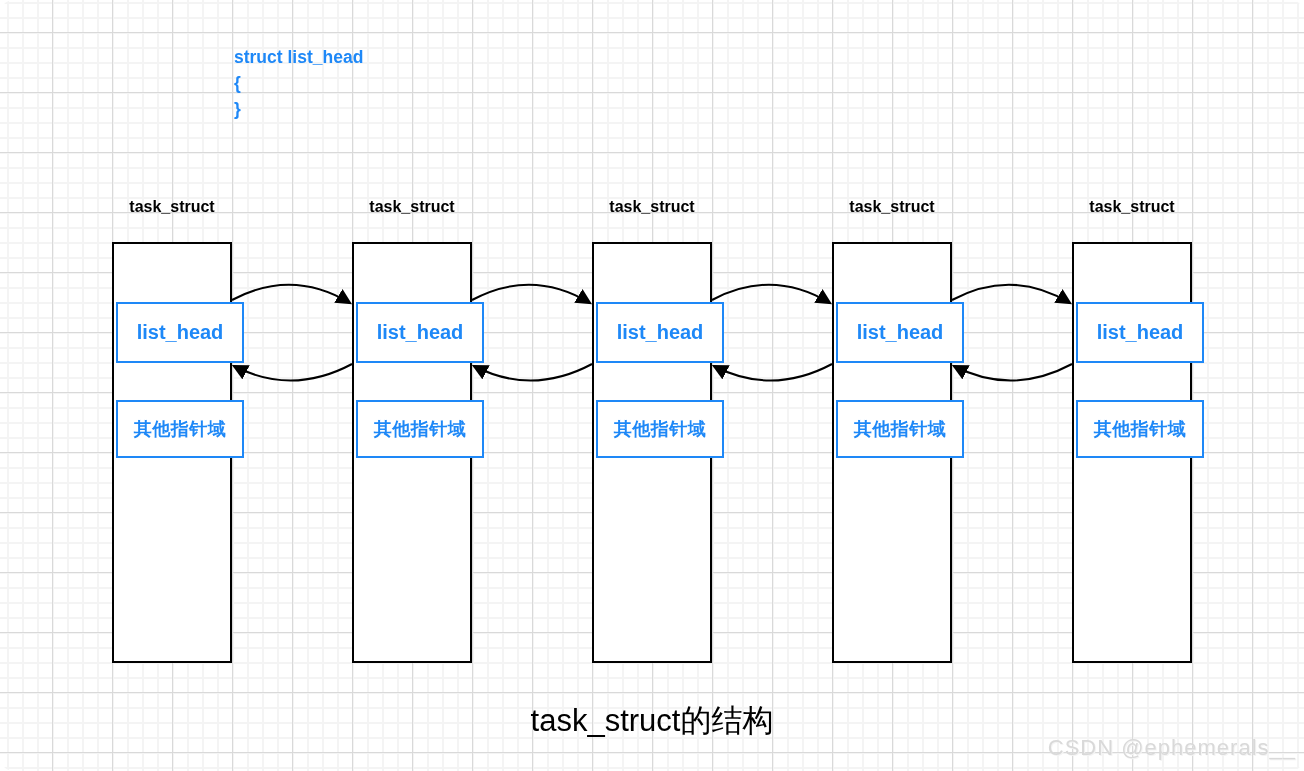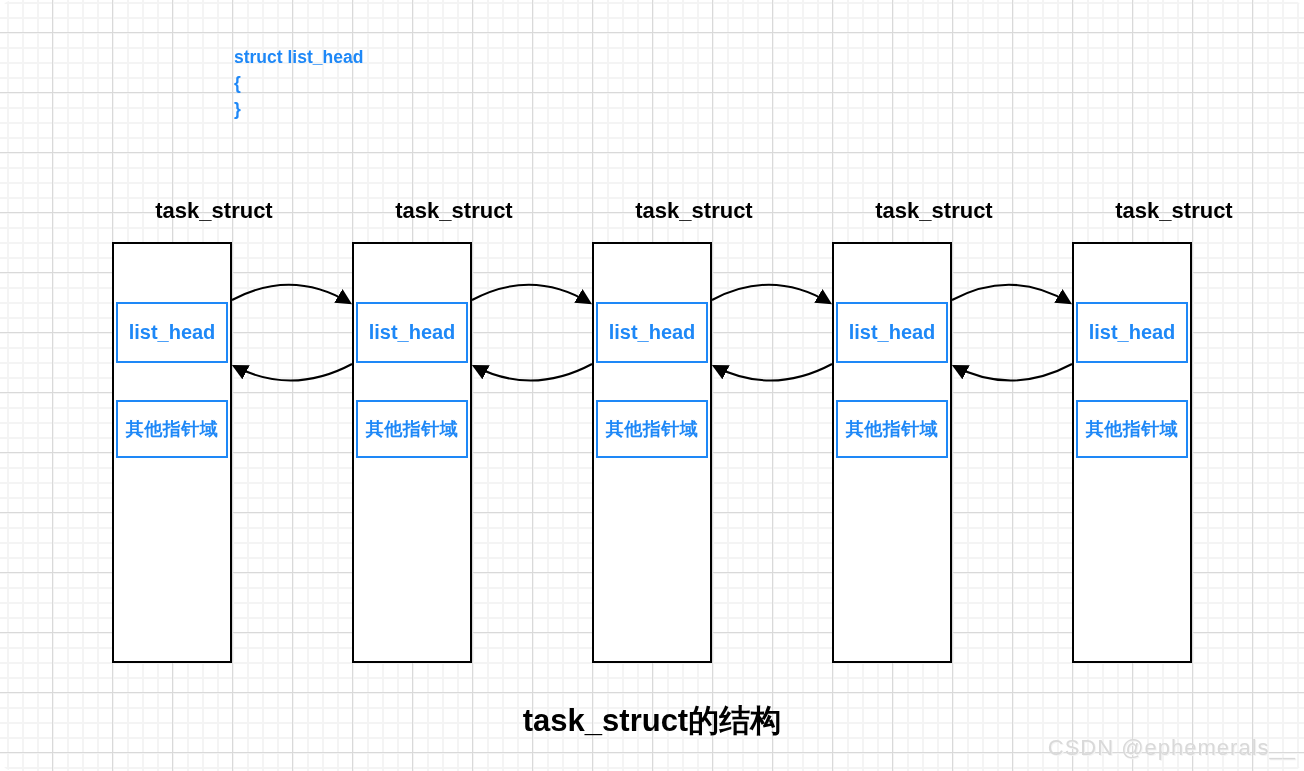--- a/index.html
+++ b/index.html
@@ -41,40 +41,39 @@
   .n3 { left: 832px; }
   .n4 { left: 1072px; }
 
   .node-title {
     position: absolute;
     top: -44px;
     left: -60px;
     width: 240px;
     text-align: center;
     font-weight: bold;
-    font-size: 22px;
+    font-size: 16px;
     color: #000;
     white-space: nowrap;
-    padding-left: 42px;
   }
 
   .node-box {
     position: relative;
     box-sizing: border-box;
     width: 120px;
     height: 421px;
     border: 2px solid #000;
     background: #ffffff;
   }
 
   .field {
     position: absolute;
     box-sizing: border-box;
     left: 2px;
-    width: 112px;
+    width: 128px;
     border: 2px solid var(--accent, #1E88F7);
     background: #ffffff;
     color: var(--accent, #1E88F7);
     font-weight: bold;
     text-align: center;
   }
   .field-list-head {
     top: 58px;
     height: 61px;
     line-height: 57px;
@@ -94,21 +93,21 @@
     width: 1304px; height: 771px;
     pointer-events: none;
   }
   .arrows path.link { fill: none; stroke: #000; stroke-width: 2; }
 
   .caption {
     position: absolute;
     left: 0; top: 700px;
     width: 100%;
     text-align: center;
-    font-weight: bold;
+    font-weight: normal;
     font-size: 31px;
     color: #000;
   }
 
   .watermark {
     position: absolute;
     right: 8px;
     top: 735px;
     font-size: 22px;
     color: #d9d9d9;

